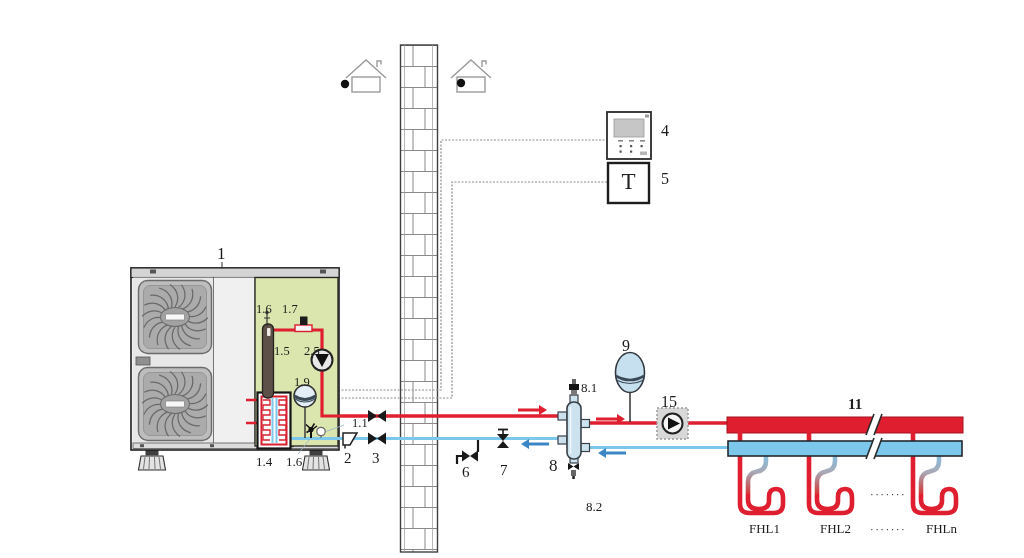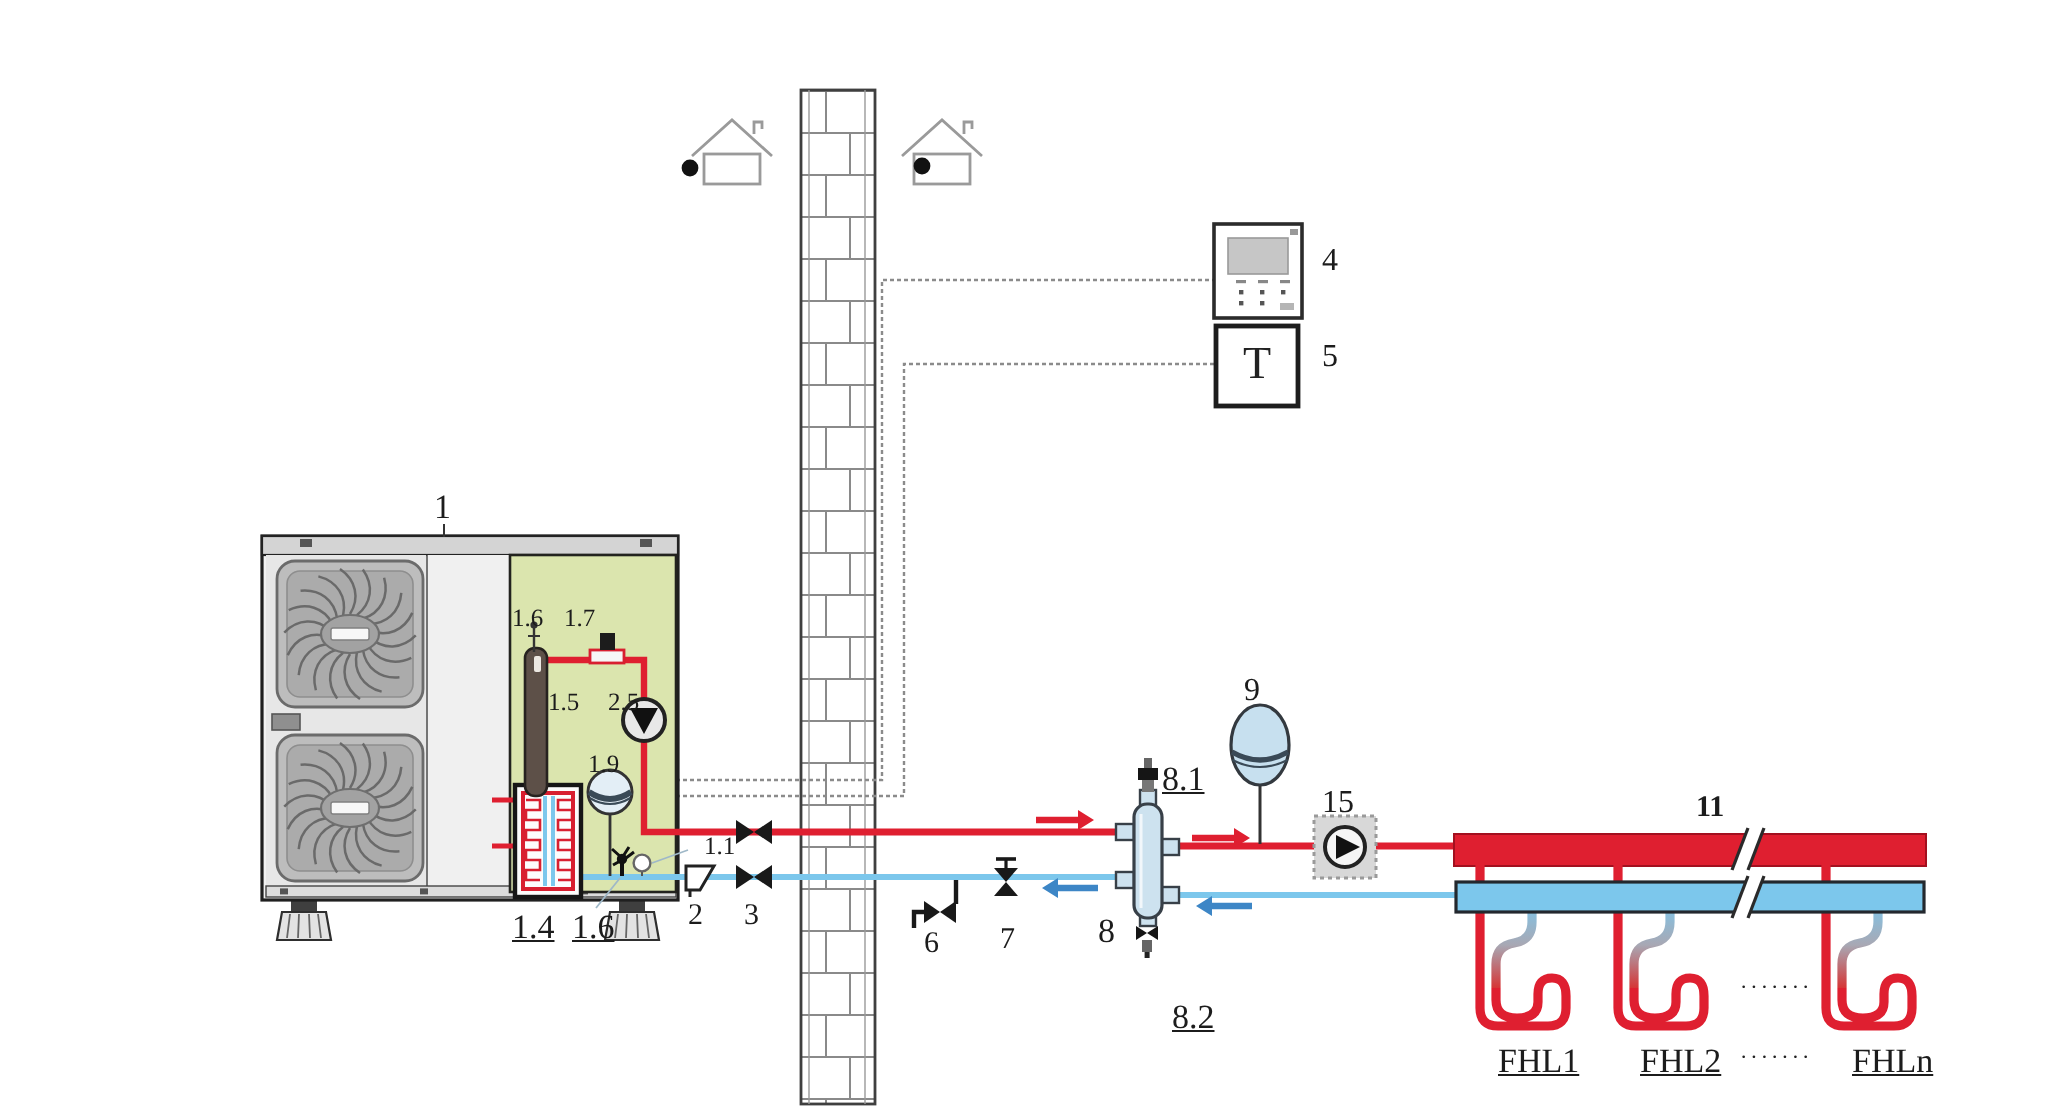--- a/index.html
+++ b/index.html
@@ -16,21 +16,21 @@
     position:absolute;
     color:#1c1c1c;
     line-height:1;
     white-space:nowrap;
     font-family:"Liberation Serif","DejaVu Serif",serif;
     z-index:5;
   }
   .fs17{font-size:17px;}
   .fs16{font-size:16px;}
   .fs15{font-size:15px;}
-  .fs13{font-size:17px;text-decoration:underline;}
+  .fs13{font-size:13px;}
   .fs12{font-size:12.5px;text-align:right;}
   .dots{font-size:11px;letter-spacing:1.5px;color:#222;}
   .tletter{
     position:absolute;left:608px;top:169px;width:41px;
     text-align:center;font-size:23px;color:#222;z-index:5;
   }
 </style>
 </head>
 <body>
 

